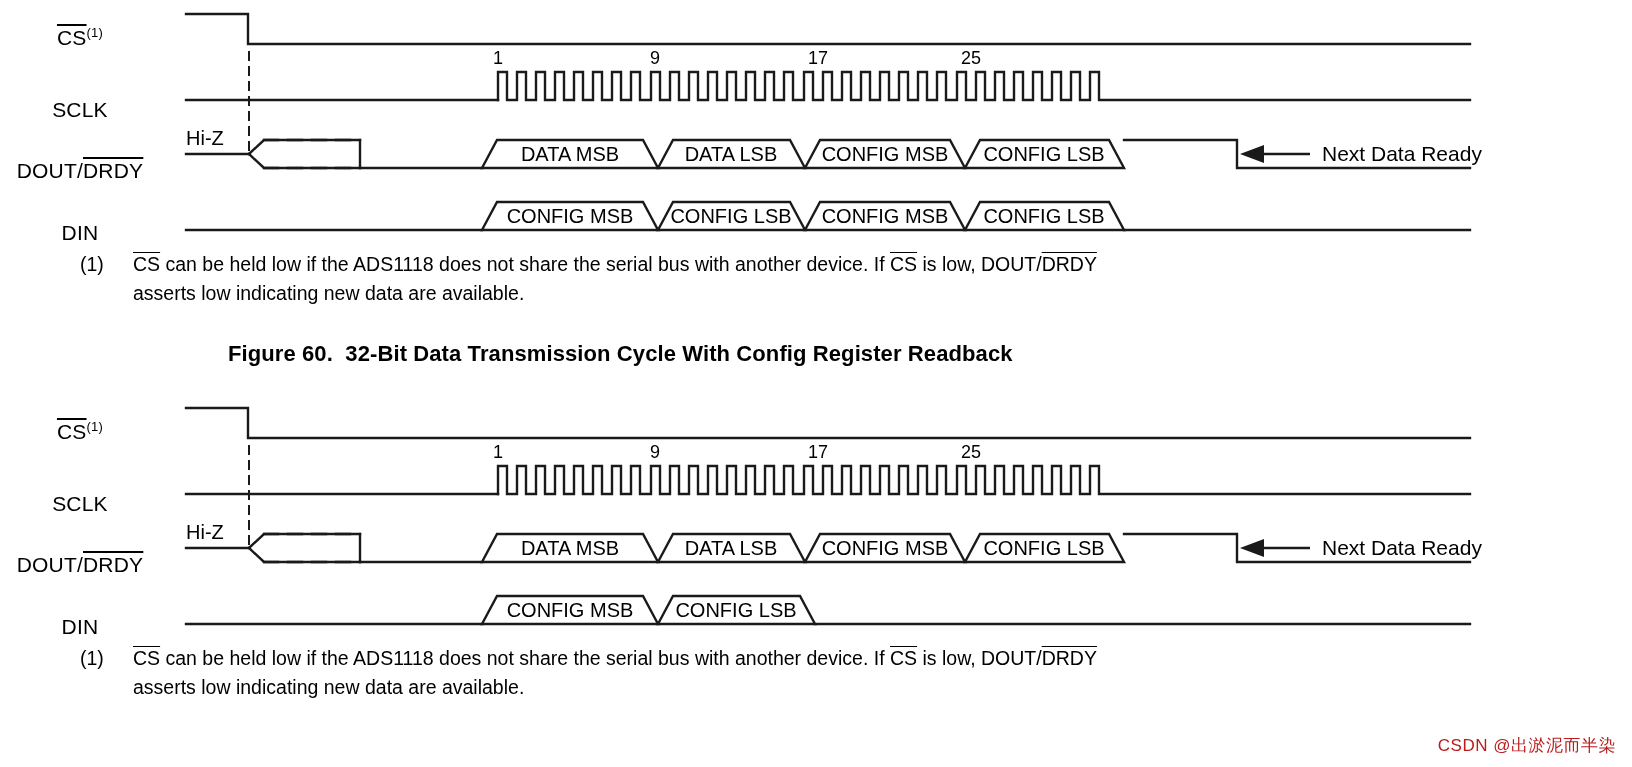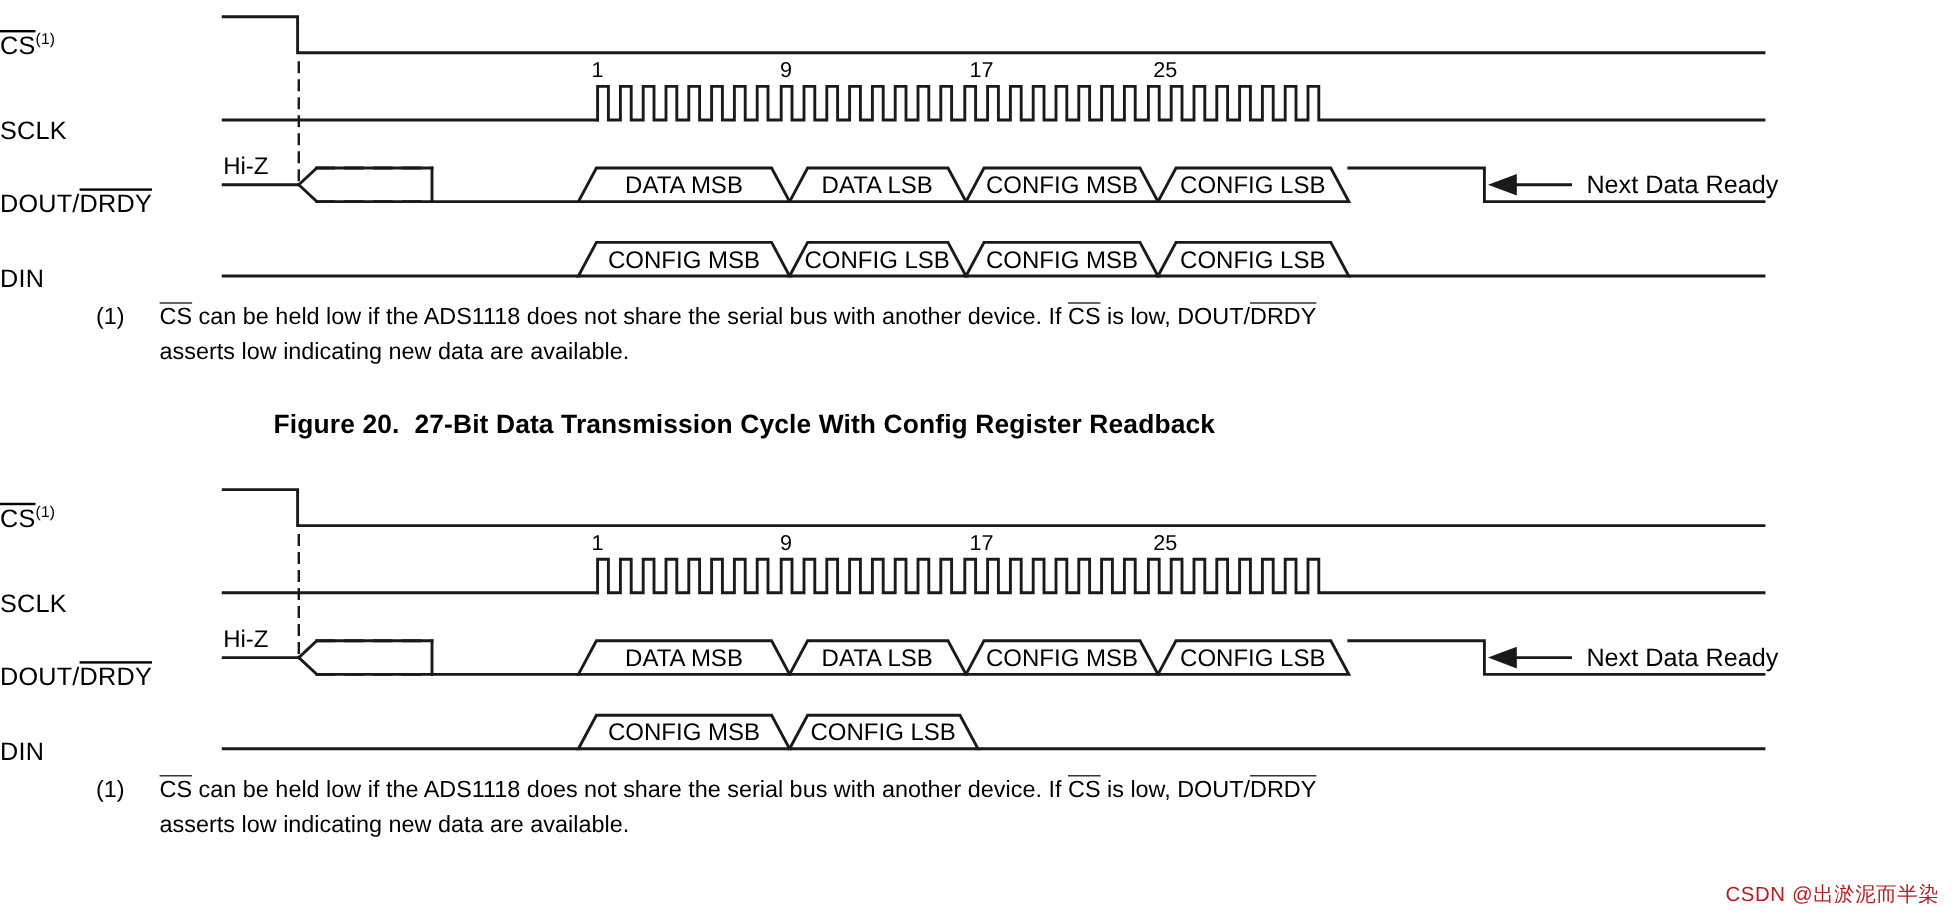--- a/index.html
+++ b/index.html
@@ -16,21 +16,21 @@
   
   .figure{position:absolute;left:0;width:1632px;}
   #figure-top{top:-18px;height:268px;}
   #figure-bottom{top:395px;height:268px;}
 
   .wave-svg{display:block;}
 
   
   .sig-label{
     position:absolute;
-    text-align:left;
+    text-align:center;
     font-size:21px;
     letter-spacing:.2px;
     color:#000;
     white-space:nowrap;
     line-height:1;
   }
   .ovl{ 
     text-decoration:overline;
   }
   .sup{
@@ -201,21 +201,21 @@
     </svg>
 
     <div class="footnote" style="left:80px;top:268px;">
       <span class="fn-marker" style="left:0;top:0;">(1)</span>
       <span class="fn-body" style="left:53px;top:0;"><span class="ovl">CS</span><span> can be held low if the ADS1118 does not share the serial bus with another device. If </span><span class="ovl">CS</span><span> is low, DOUT/</span><span class="ovl">DRDY</span></span>
       <span class="fn-body" style="left:53px;top:29px;">asserts low indicating new data are available.</span>
     </div>
   </div>
 
   <div class="caption" style="left:228px;top:341px;">
-    <span>Figure 20.</span>&nbsp;&nbsp;<span>27-Bit Data Transmission Cycle With Config Register Readback</span>
+    <span>Figure 60.</span>&nbsp;&nbsp;<span>32-Bit Data Transmission Cycle With Config Register Readback</span>
   </div>
 
   <div class="figure" id="figure-bottom">
 
     <div class="sig-label" style="left:0;top:25px;width:160px;">
       <span class="ovl">CS</span><span class="sup">(1)</span>
     </div>
     <div class="sig-label" style="left:0;top:98px;width:160px;">
       <span>SCLK</span>
     </div>

